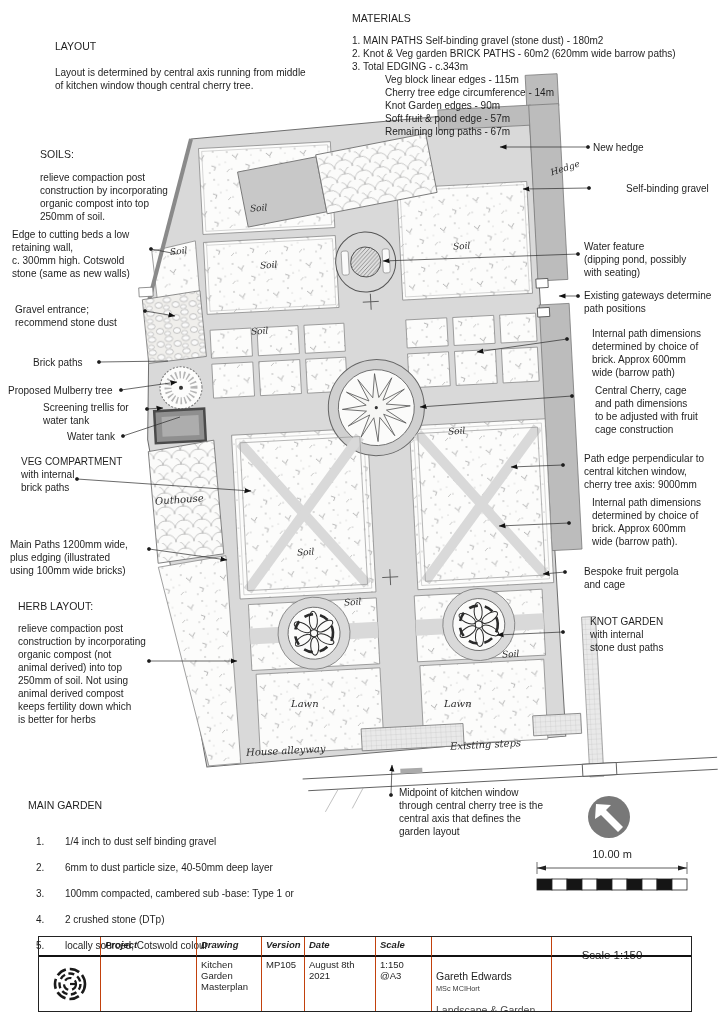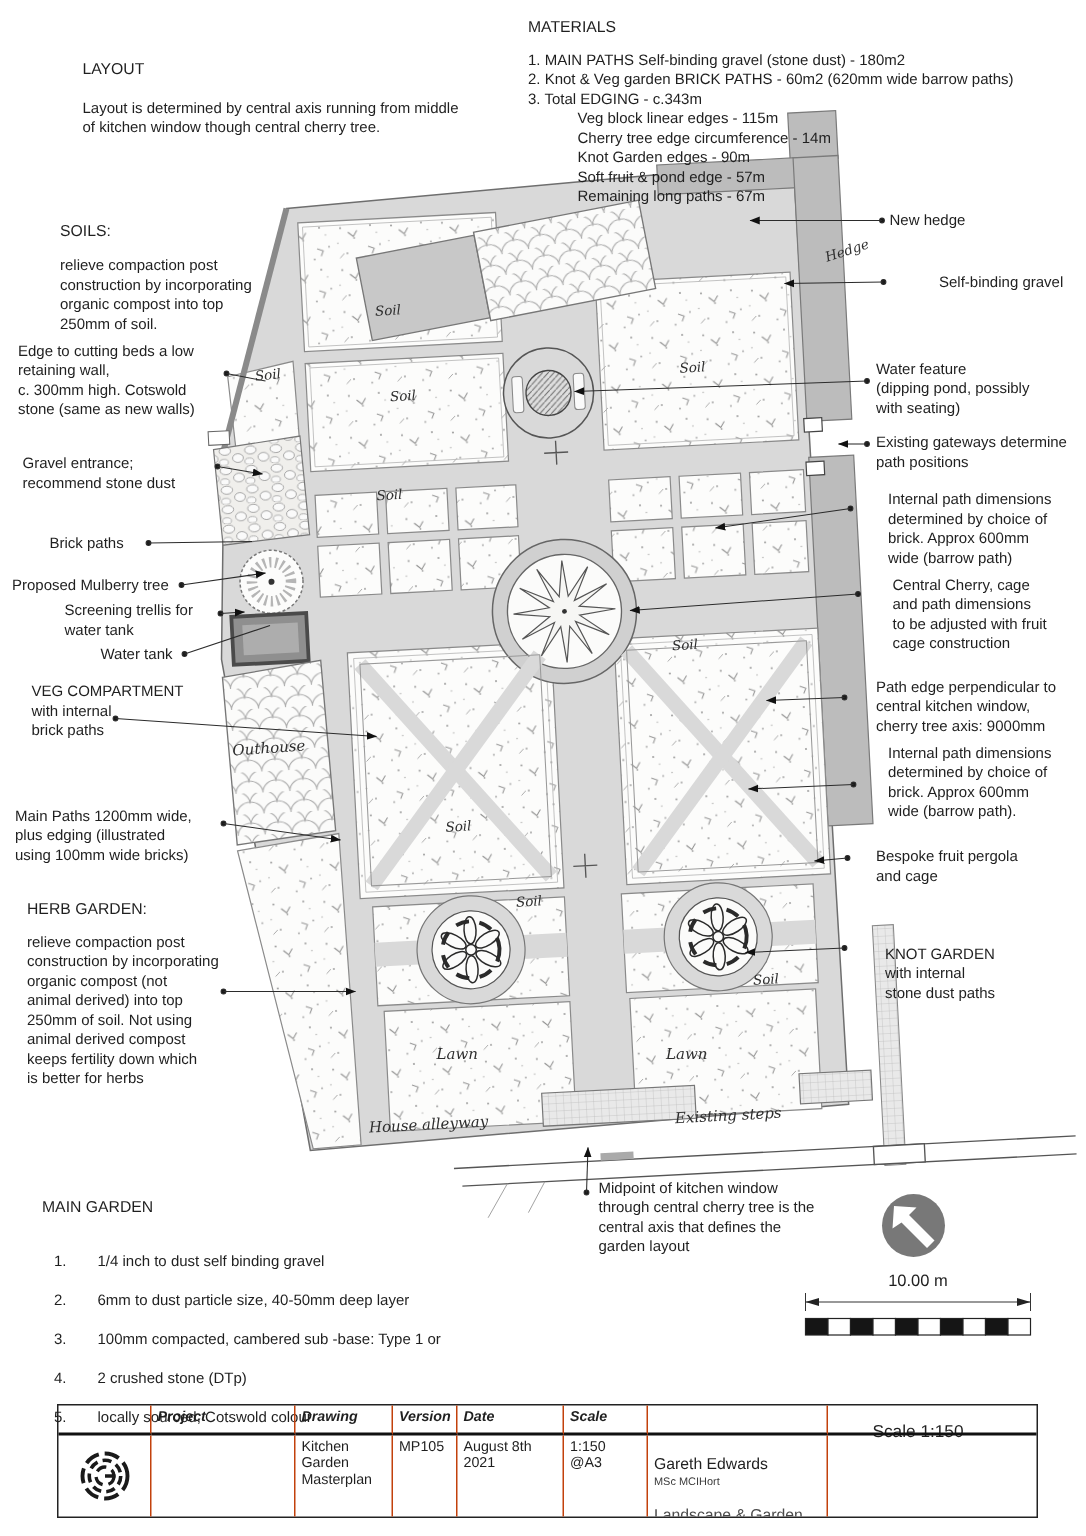--- a/index.html
+++ b/index.html
@@ -306,21 +306,21 @@
   <div class="anno" style="left:8px;top:384px;">Proposed Mulberry tree</div>
   <div class="anno" style="left:43px;top:401px;">Screening trellis for
 water tank</div>
   <div class="anno" style="left:67px;top:430px;">Water tank</div>
   <div class="anno" style="left:21px;top:455px;">VEG COMPARTMENT
 with internal
 brick paths</div>
   <div class="anno" style="left:10px;top:538px;">Main Paths 1200mm wide,
 plus edging (illustrated
 using 100mm wide bricks)</div>
-  <div class="anno hd" style="left:18px;top:600px;">HERB GARDEN:</div>
+  <div class="anno hd" style="left:18px;top:600px;">HERB LAYOUT:</div>
   <div class="anno" style="left:18px;top:622px;">relieve compaction post
 construction by incorporating
 organic compost (not
 animal derived) into top
 250mm of soil. Not using
 animal derived compost
 keeps fertility down which
 is better for herbs</div>
 
   <div class="anno" style="left:593px;top:141px;">New hedge</div>
@@ -340,21 +340,21 @@
 cage construction</div>
   <div class="anno" style="left:584px;top:452px;">Path edge perpendicular to
 central kitchen window,
 cherry tree axis: 9000mm</div>
   <div class="anno" style="left:592px;top:496px;">Internal path dimensions
 determined by choice of
 brick. Approx 600mm
 wide (barrow path).</div>
   <div class="anno" style="left:584px;top:565px;">Bespoke fruit pergola
 and  cage</div>
-  <div class="anno" style="left:590px;top:615px;margin-top:15px;">KNOT GARDEN
+  <div class="anno" style="left:590px;top:615px;">KNOT GARDEN
 with internal
 stone dust paths</div>
 
   <div class="anno" style="left:399px;top:786px;width:180px;">Midpoint of kitchen window
 through central cherry tree is the
 central axis that defines the
 garden layout</div>
 
   <div class="planlbl" style="left:250px;top:203px;transform:rotate(-3deg);">Soil</div>
   <div class="planlbl" style="left:170px;top:246px;transform:rotate(-6deg);">Soil</div>

